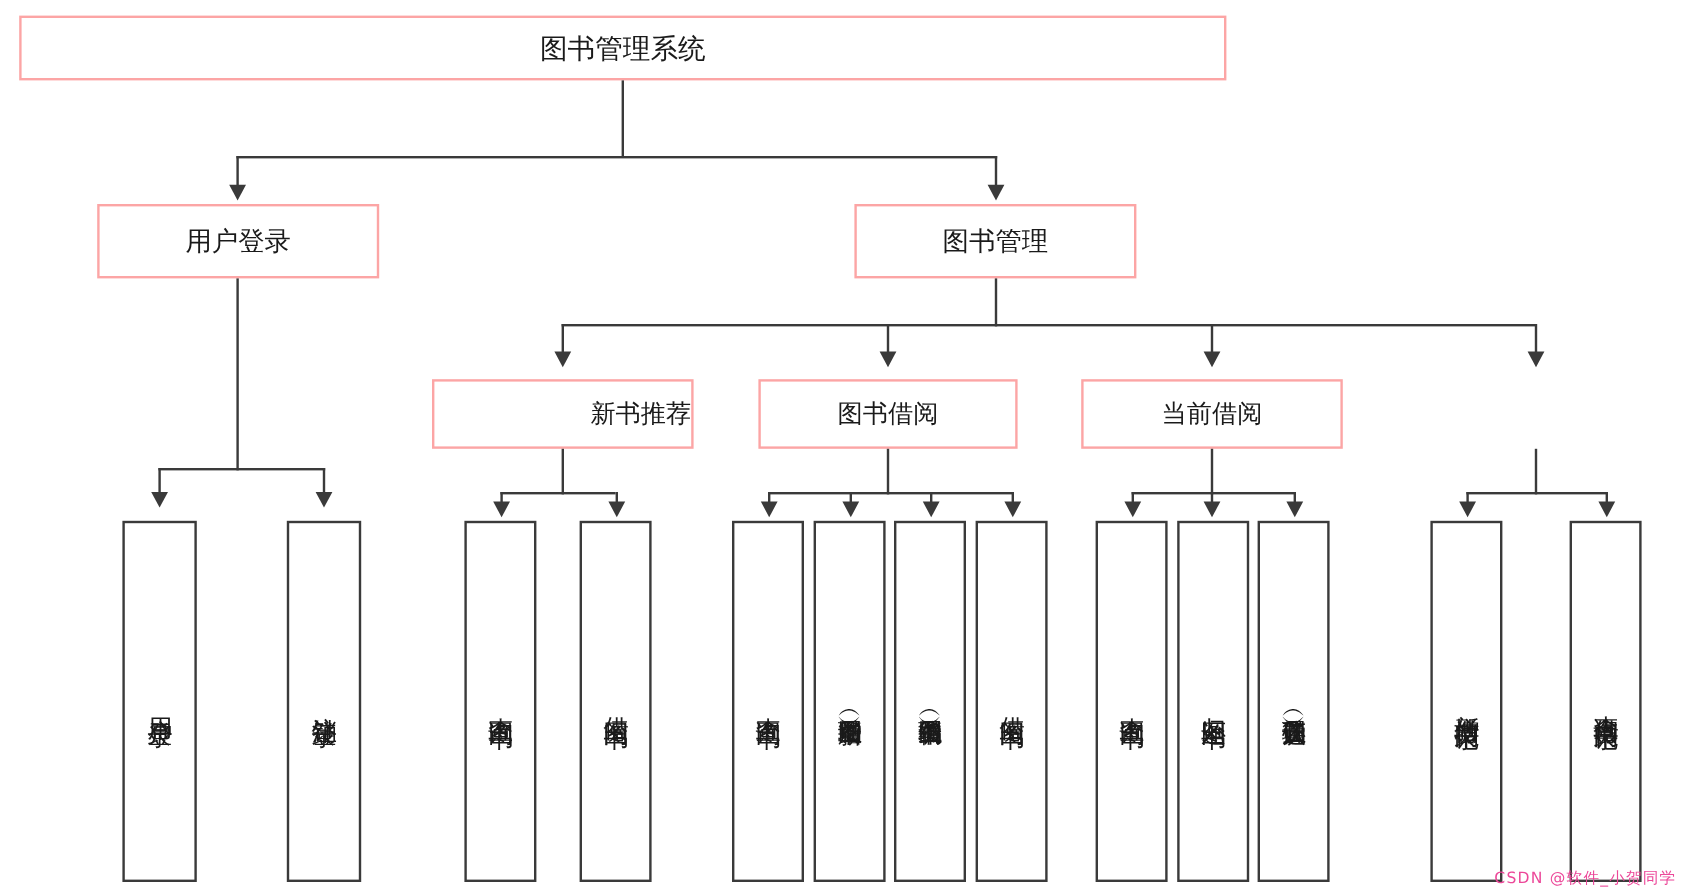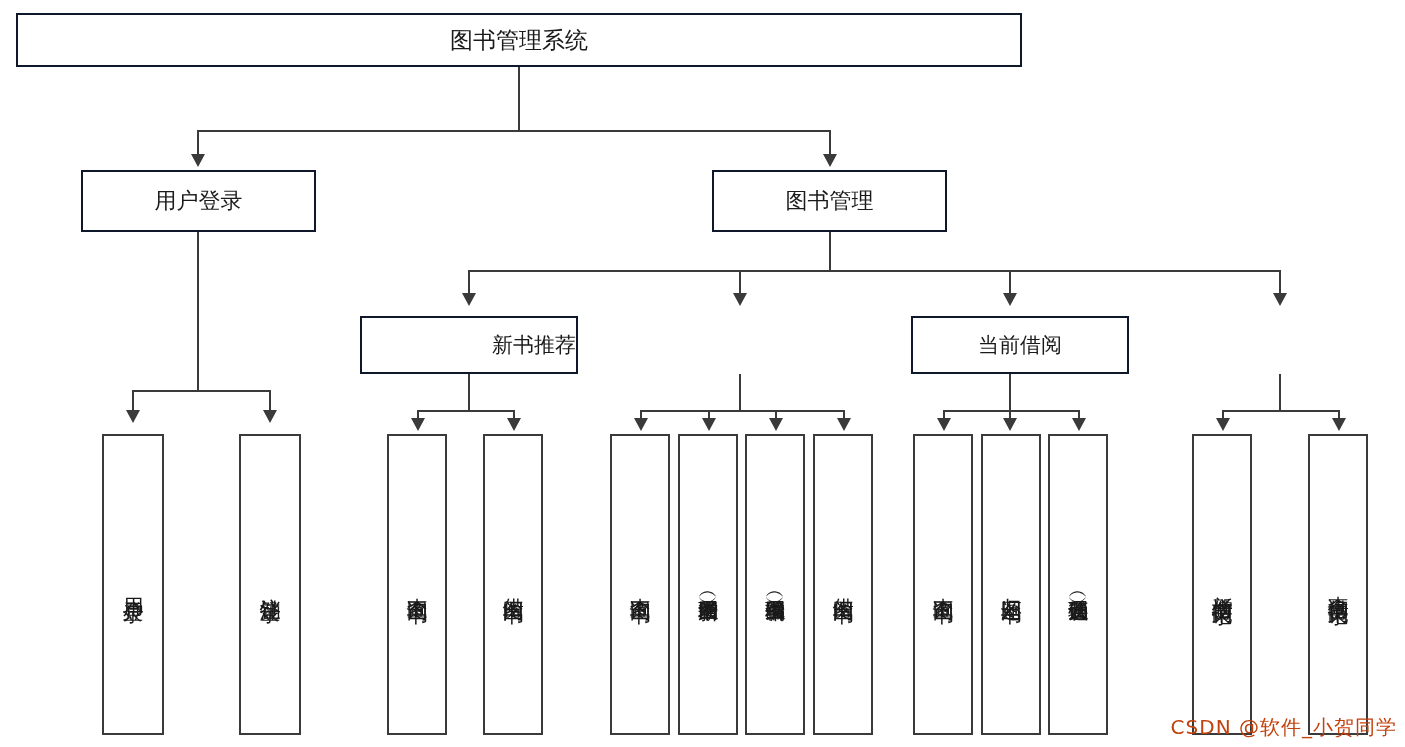--- a/index.html
+++ b/index.html
@@ -2,21 +2,21 @@
 <html><head>
 <meta charset="utf-8">
 <style>
   html,body{margin:0;padding:0;background:#ffffff;}
   body{width:1405px;height:747px;overflow:hidden;
        font-family:"DejaVu Sans","Liberation Sans",sans-serif;}
   #stage{position:relative;width:1405px;height:747px;background:#fff;}
 
   
   .node{position:absolute;box-sizing:border-box;background:#ffffff;
-        border:2px solid #0f172a;display:flex;align-items:center;
+        border:2px solid #fca5a5;display:flex;align-items:center;
         justify-content:center;color:#1a1a1a;}
   .node.root{font-size:23px;}
   .node.lvl2{font-size:22px;}
   .node.lvl3{font-size:21px;}
 
   
   .leaf{position:absolute;box-sizing:border-box;background:#ffffff;
         border:2px solid #3a3a3a;display:flex;align-items:center;
         justify-content:center;overflow:hidden;}
   .leaf .vtxt{writing-mode:vertical-rl;text-orientation:upright;
@@ -26,22 +26,22 @@
 
   
   .ln{position:absolute;background:#3a3a3a;}
   .vln{width:2px;}
   .hln{height:2px;}
   .arrow{position:absolute;width:0;height:0;
          border-left:7px solid transparent;border-right:7px solid transparent;
          border-top:13px solid #3a3a3a;}
 
   
-  #watermark{position:absolute;right:8px;bottom:6px;font-size:20px;
-             color:#c2410c;letter-spacing:1px;pointer-events:none;}
+  #watermark{position:absolute;right:8px;bottom:6px;font-size:13px;
+             color:#ec4899;letter-spacing:1px;pointer-events:none;}
 </style>
 </head>
 <body>
 
 <div id="stage">
 
   <div class="node root" style="left:16px;top:13px;width:1006px;height:54px;">
     <span>图书管理系统</span>
   </div>
 
@@ -76,21 +76,24 @@
   <div class="ln vln" style="left:739px;top:270px;height:25px;"></div>
   <div class="arrow" style="left:733px;top:293px;"></div>
   <div class="ln vln" style="left:1009px;top:270px;height:25px;"></div>
   <div class="arrow" style="left:1003px;top:293px;"></div>
   <div class="ln vln" style="left:1279px;top:270px;height:25px;"></div>
   <div class="arrow" style="left:1273px;top:293px;"></div>
 
   <div class="node lvl3" style="left:360px;top:316px;width:218px;height:58px;justify-content:flex-end;">
     <span>新书推荐</span>
   </div>
-  <div class="node lvl3" style="left:901px;top:316px;width:218px;height:58px;margin-left:10px;">
+  <div class="node lvl3" style="left:632px;top:316px;width:216px;height:58px;">
+    <span>图书借阅</span>
+  </div>
+  <div class="node lvl3" style="left:901px;top:316px;width:218px;height:58px;">
     <span>当前借阅</span>
   </div>
 
   <div class="ln vln" style="left:468px;top:374px;height:38px;"></div>
   <div class="ln hln" style="left:417px;top:410px;width:96px;"></div>
   <div class="ln vln" style="left:417px;top:410px;height:10px;"></div>
   <div class="arrow" style="left:411px;top:418px;"></div>
   <div class="ln vln" style="left:513px;top:410px;height:10px;"></div>
   <div class="arrow" style="left:507px;top:418px;"></div>
 

